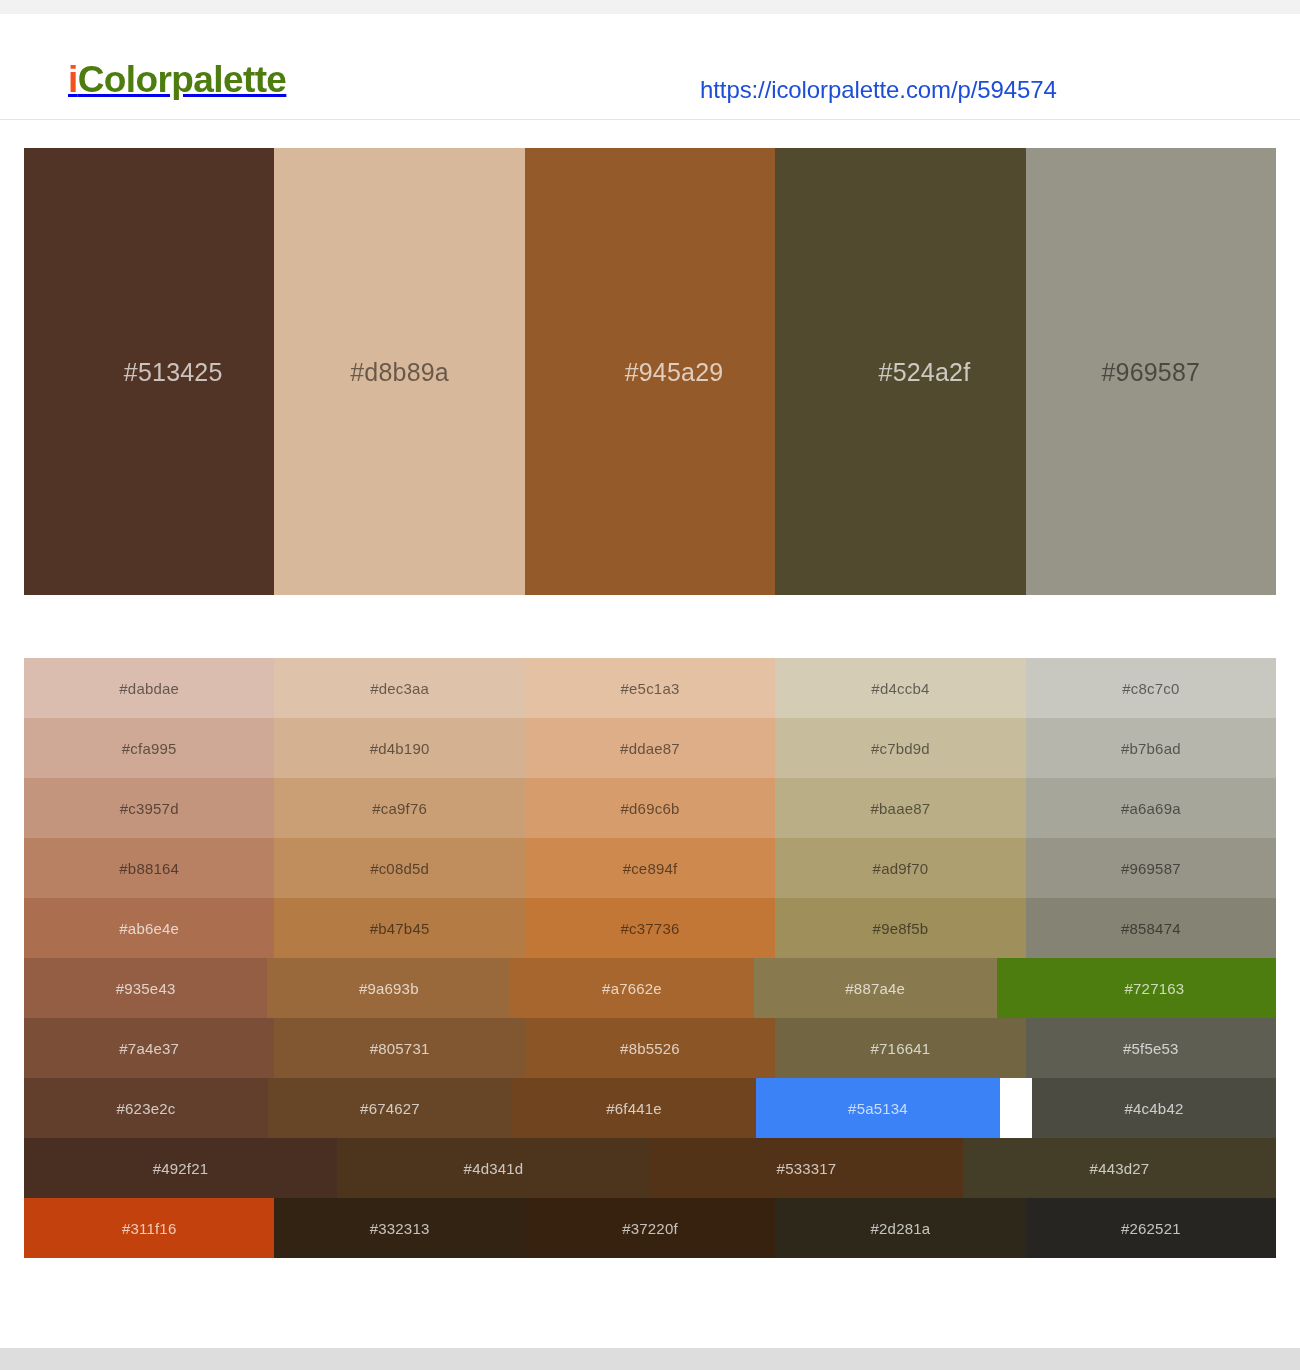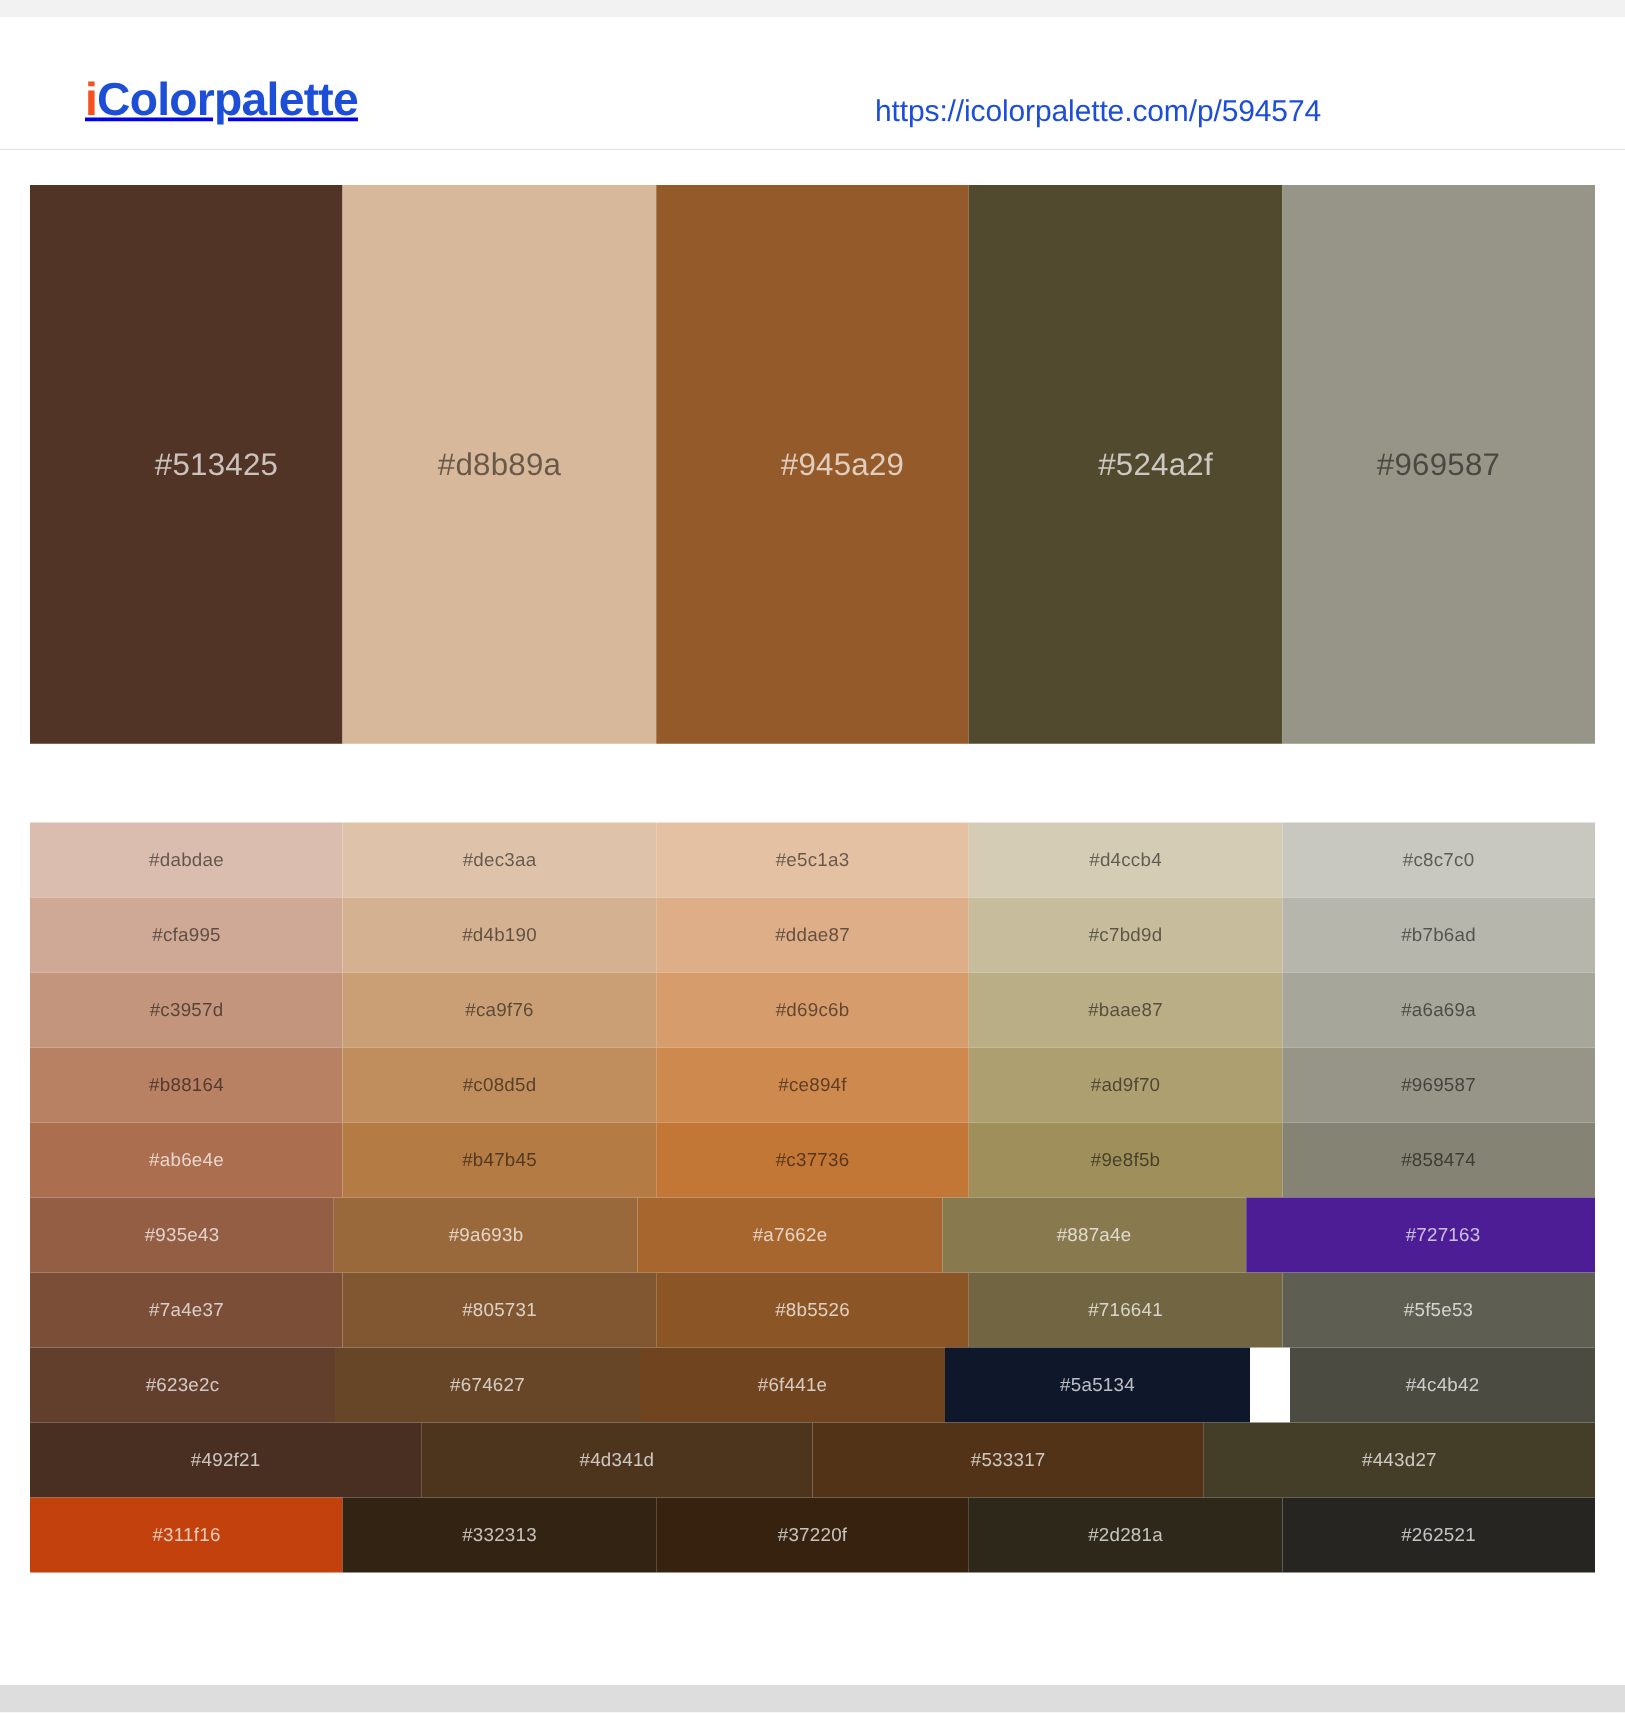--- a/index.html
+++ b/index.html
@@ -35,21 +35,21 @@
   }
   .logo {
     position: absolute;
     left: 68px; top: 45px;
     font-size: 37px;
     font-weight: bold;
     letter-spacing: -0.6px;
     white-space: nowrap;
   }
   .logo .logo-i { color: #f4511e; }
-  .logo .logo-rest { color: #1d4ed8; }
+  .logo .logo-rest { color: #4d7c0f; }
 
   .page-url {
     position: absolute;
     left: 700px; top: 62px;
     font-size: 24px;
     color: #1d4ed8;
     white-space: nowrap;
     letter-spacing: -0.1px;
   }
 
@@ -171,34 +171,34 @@
         <div class="shade-cell dark-label" style="background: rgb(180, 123, 69);">#b47b45</div>
         <div class="shade-cell dark-label" style="background: rgb(195, 119, 54);">#c37736</div>
         <div class="shade-cell dark-label" style="background: rgb(158, 143, 91);">#9e8f5b</div>
         <div class="shade-cell dark-label" style="background: rgb(133, 132, 116);">#858474</div>
       </div>
       <div class="shade-row">
         <div class="shade-cell light-label" style="background: rgb(147, 94, 67);">#935e43</div>
         <div class="shade-cell light-label" style="background: rgb(154, 105, 59);">#9a693b</div>
         <div class="shade-cell light-label" style="background: rgb(167, 102, 46);">#a7662e</div>
         <div class="shade-cell light-label" style="background: rgb(136, 122, 78);">#887a4e</div>
-        <div class="shade-cell light-label" style="background: #4c1d95; padding-left: 36px;">#727163</div>
+        <div class="shade-cell light-label" style="background: #4d7c0f; padding-left: 36px;">#727163</div>
       </div>
       <div class="shade-row">
         <div class="shade-cell light-label" style="background: rgb(122, 78, 55);">#7a4e37</div>
         <div class="shade-cell light-label" style="background: rgb(128, 87, 49);">#805731</div>
         <div class="shade-cell light-label" style="background: rgb(139, 85, 38);">#8b5526</div>
         <div class="shade-cell light-label" style="background: rgb(113, 102, 65);">#716641</div>
         <div class="shade-cell light-label" style="background: rgb(95, 94, 83);">#5f5e53</div>
       </div>
       <div class="shade-row">
         <div class="shade-cell light-label" style="background: rgb(98, 62, 44);">#623e2c</div>
         <div class="shade-cell light-label" style="background: rgb(103, 70, 39);">#674627</div>
         <div class="shade-cell light-label" style="background: rgb(111, 68, 30);">#6f441e</div>
-        <div class="shade-cell light-label" style="background: #0f172a; text-align: center;">#5a5134</div>
+        <div class="shade-cell light-label" style="background: #3b82f6; text-align: center;">#5a5134</div>
         <div class="shade-cell light-label" style="background: rgb(76, 75, 66); margin-left: 32px;">#4c4b42</div>
       </div>
       <div class="shade-row">
         <div class="shade-cell light-label" style="background: rgb(73, 47, 33);">#492f21</div>
         <div class="shade-cell light-label" style="background: rgb(77, 52, 29);">#4d341d</div>
         <div class="shade-cell light-label" style="background: rgb(83, 51, 23);">#533317</div>
         <div class="shade-cell light-label" style="background: rgb(68, 61, 39);">#443d27</div>
       </div>
       <div class="shade-row">
         <div class="shade-cell light-label" style="background: #c2410c;">#311f16</div>

